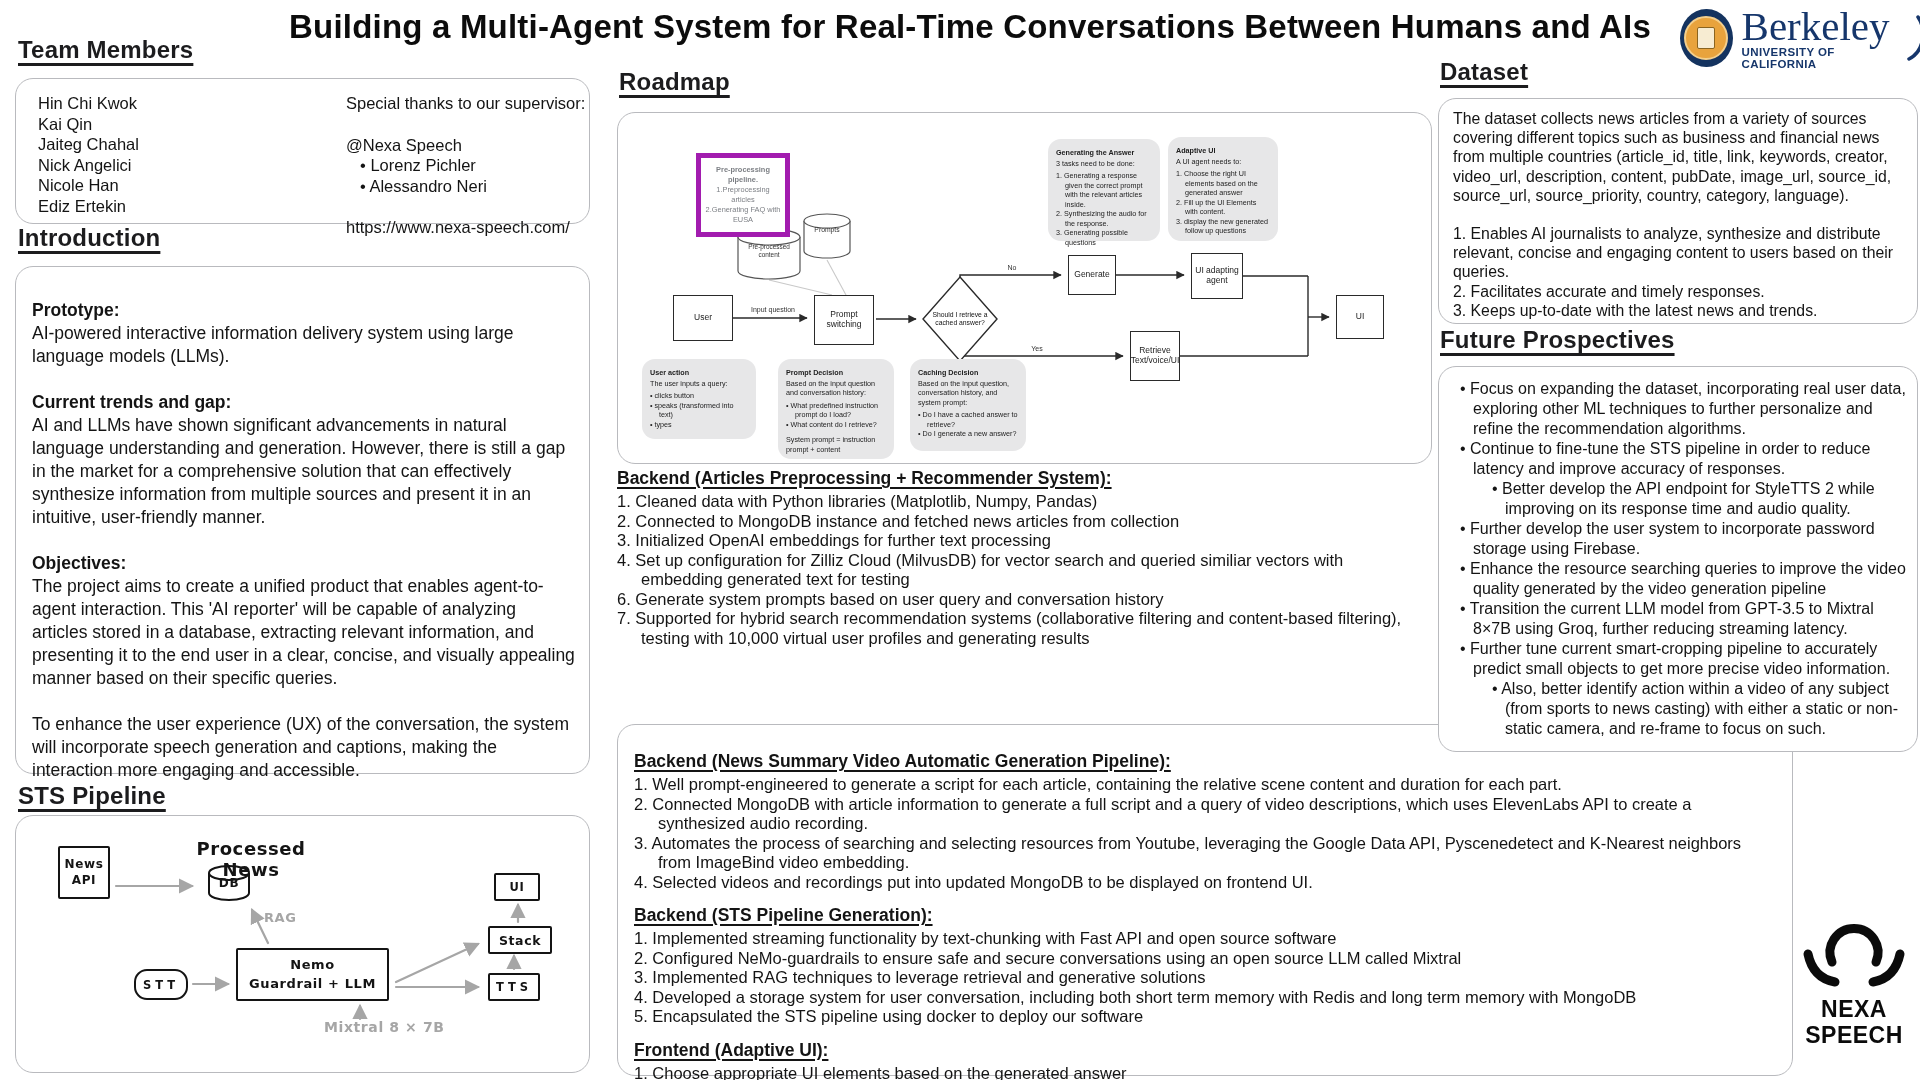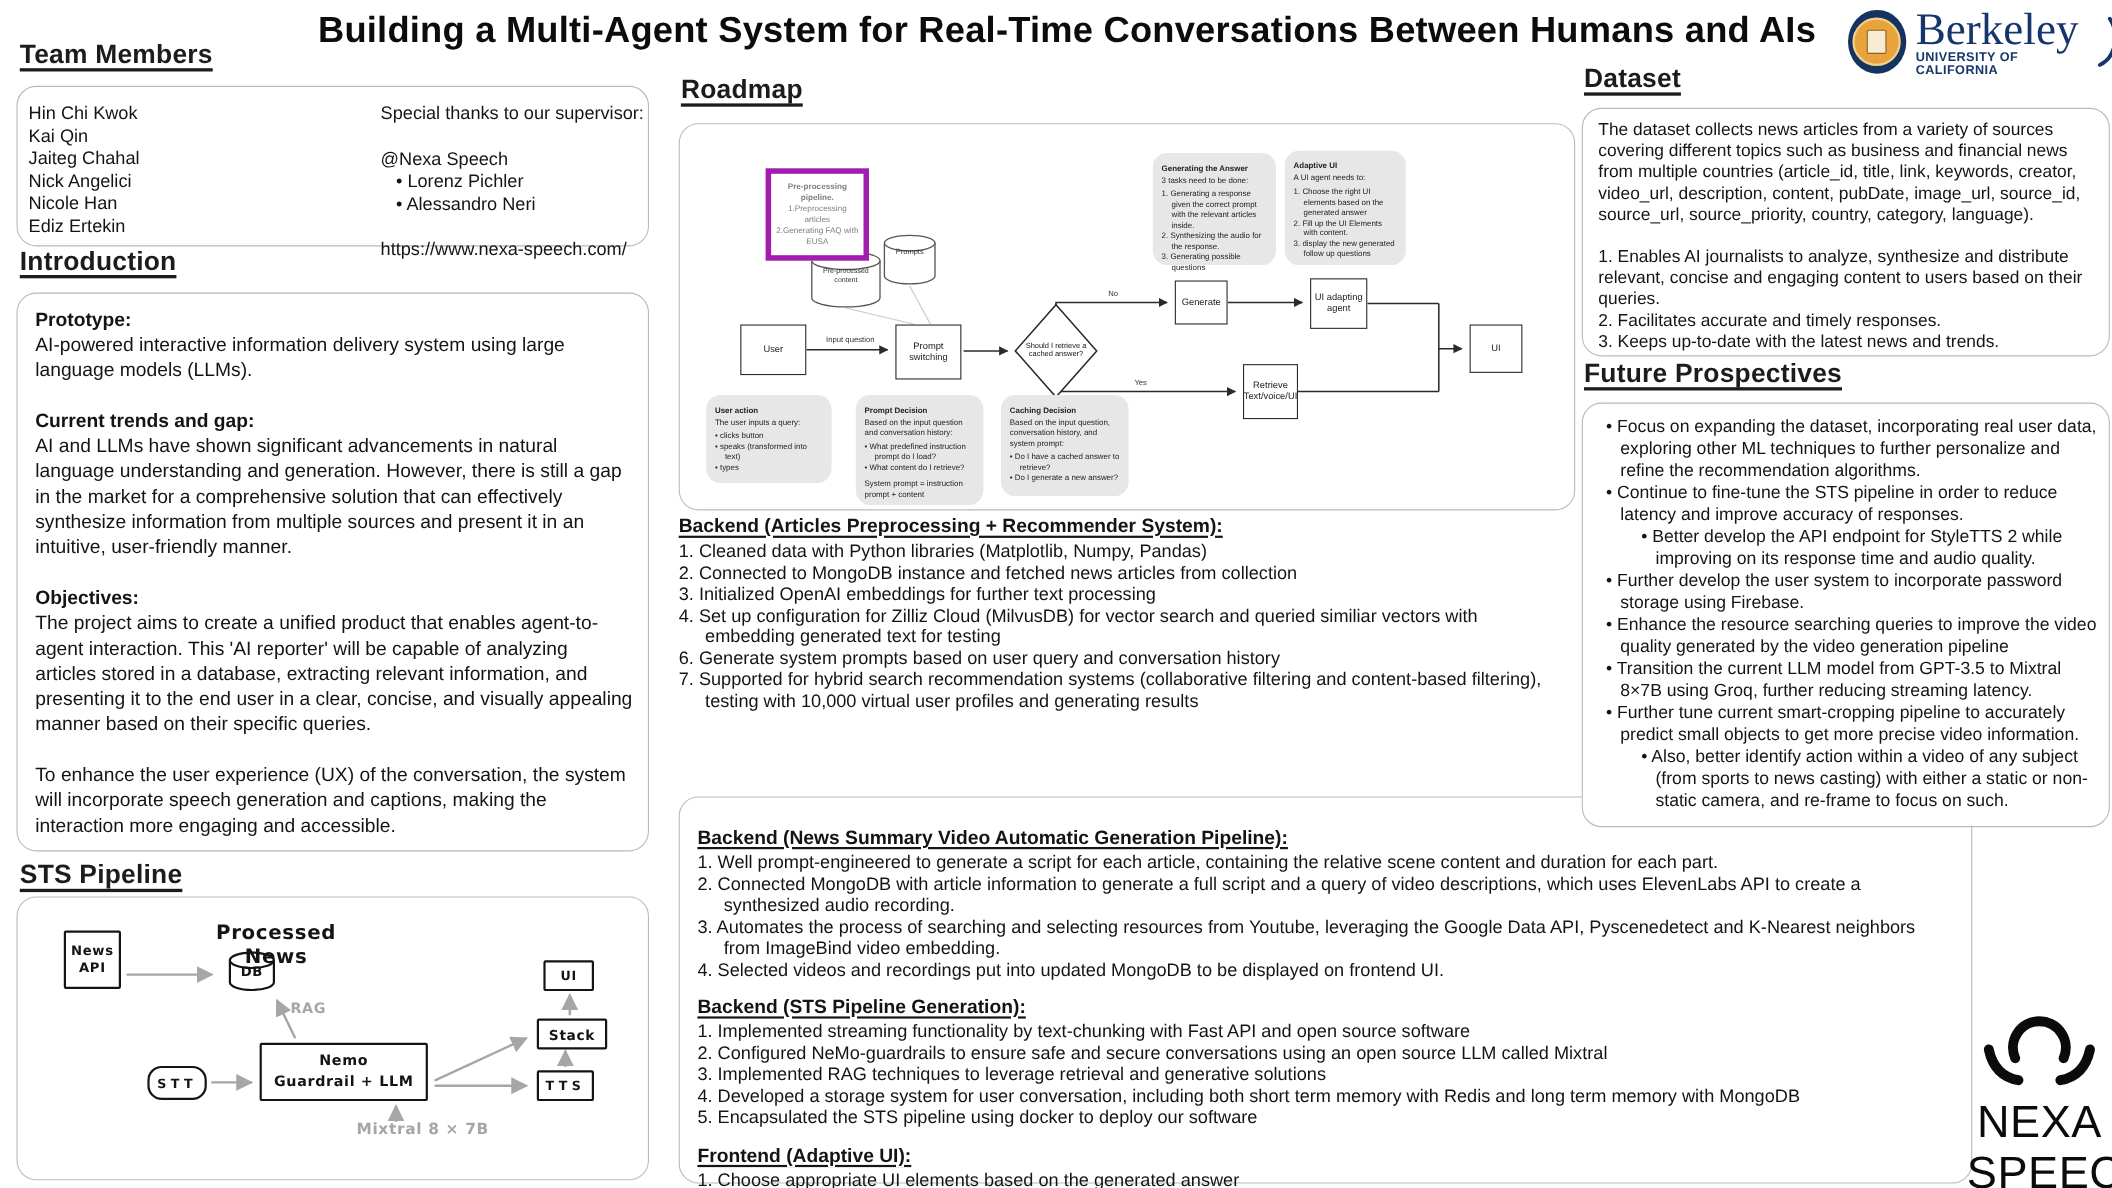--- a/index.html
+++ b/index.html
@@ -15,31 +15,31 @@
   }
   .panel{
     position:absolute;background:#fff;border:1.6px solid #b9babe;border-radius:18px;
     box-sizing:border-box;
   }
   .page-title{
     position:absolute;left:240px;top:8px;width:1460px;text-align:center;
     font-size:33px;font-weight:700;color:#0c0c0c;letter-spacing:0.2px;
   }
   
-  .team-names{position:absolute;left:10px;top:14px;font-size:16.5px;line-height:20.5px;}
+  .team-names{position:absolute;left:22px;top:14px;font-size:16.5px;line-height:20.5px;}
   .team-right{position:absolute;left:330px;top:14px;font-size:16.5px;line-height:20.5px;}
   .team-org{margin-top:21px;}
   .team-sup{padding-left:14px;}
   .team-sup::before{content:"•  ";}
   .team-site{margin-top:21px;}
   
   .intro-body{position:absolute;left:16px;top:12px;right:14px;font-size:17.5px;line-height:23px;}
   .intro-label{font-weight:700;}
   .intro-label:empty{display:none;}
-  .intro-block{margin-bottom:23px;}
+  .intro-block{margin-bottom:23px;margin-top:20px;}
   
   .fc{position:absolute;}
   .node{
     position:absolute;border:1.4px solid #2a2a2a;background:#fff;box-sizing:border-box;
     display:flex;align-items:center;justify-content:center;text-align:center;
     font-size:8.5px;line-height:1.15;color:#222;padding:2px;
   }
   .note{
     position:absolute;background:#e7e7e8;border-radius:13px;box-sizing:border-box;
     padding:9px 8px;font-size:7.2px;line-height:1.32;color:#222;
@@ -77,21 +77,21 @@
   .gray-hand{color:#a6a6a6;}
   
   .berkeley{position:absolute;left:1680px;top:6px;display:flex;align-items:center;gap:9px;}
   .seal{width:58px;height:58px;border-radius:50%;background:#14335f;display:flex;align-items:center;justify-content:center;}
   .seal-inner{width:40px;height:40px;border-radius:50%;background:#e8a33d;border:2px solid #f3cf8d;display:flex;align-items:center;justify-content:center;}
   .seal-book{width:16px;height:20px;background:#f7ecd2;border:1px solid #8a6420;border-radius:2px;}
   .berk-word{font-family:"Liberation Serif",serif;font-size:41px;line-height:40px;color:#16366b;}
   .berk-sub{font-size:11.5px;font-weight:700;color:#16366b;letter-spacing:0.4px;}
   
   .nexa{position:absolute;left:1788px;top:916px;width:132px;text-align:center;}
-  .nexa-text{font-size:41px;font-weight:400;line-height:1.13;color:#0b0b0b;letter-spacing:0.5px;}
+  .nexa-text{font-size:23px;font-weight:700;line-height:1.13;color:#0b0b0b;letter-spacing:0.5px;}
 </style>
 </head>
 <body>
 
 <div class="page-title">Building a Multi-Agent System for Real-Time Conversations Between Humans and AIs</div>
 
 <div class="berkeley">
   <div class="seal">
     <div class="seal-inner">
         <div class="seal-book"></div>

